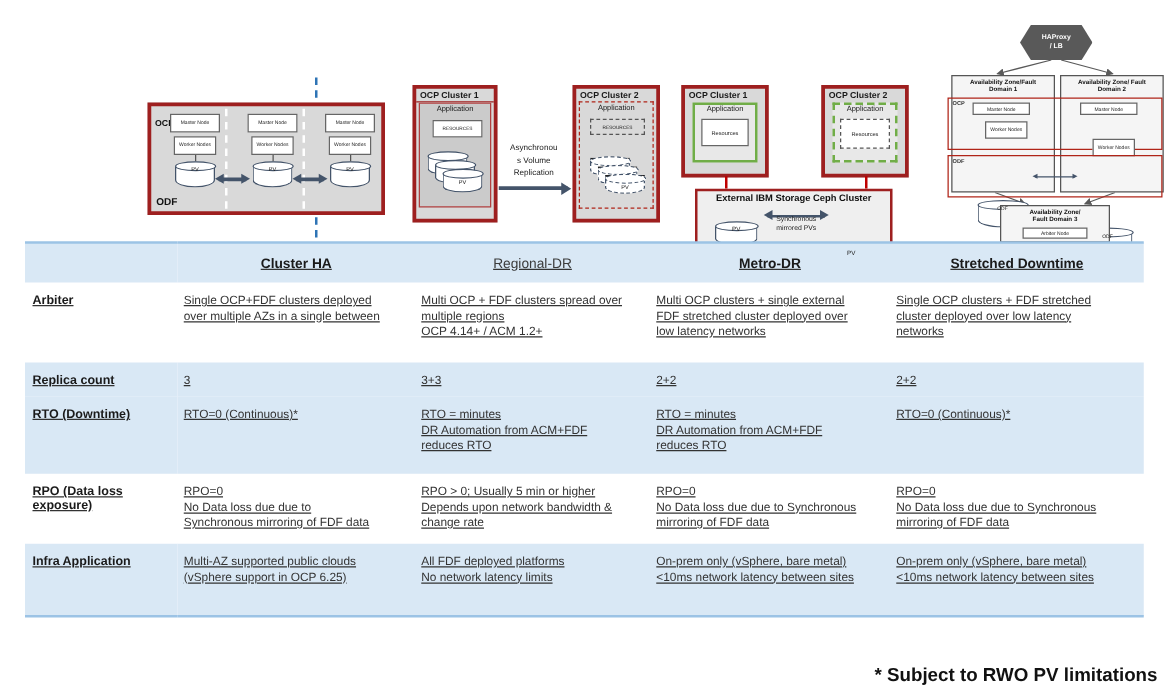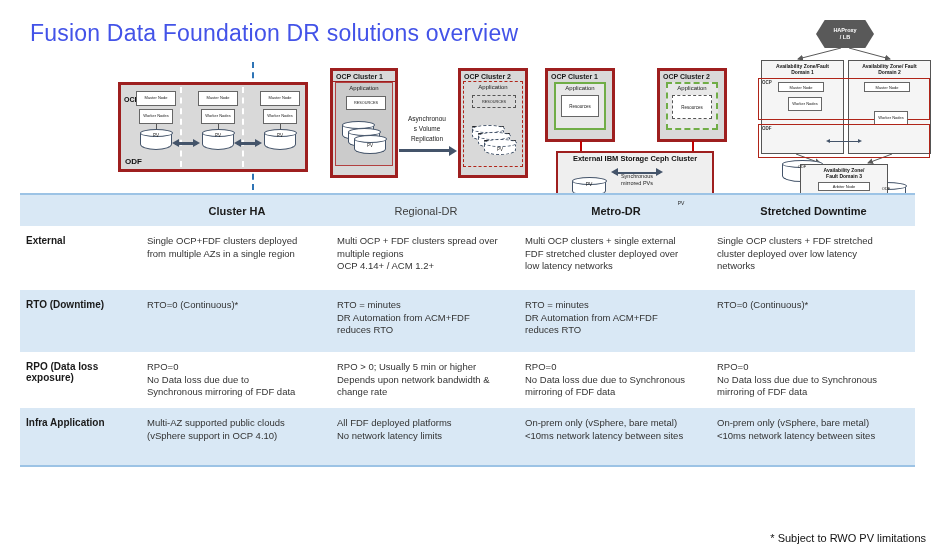--- a/index.html
+++ b/index.html
@@ -80,40 +80,39 @@
   .az-t{font-weight:bold;font-size:5px;text-align:center;padding-top:2px;line-height:1.25;color:#111;}
   .band{border:1px solid #b02418;}
   .band-lbl{font-size:4.5px;font-weight:bold;color:#333;left:3px;top:1px;}
   .st-m{width:46px;height:10px;font-size:4px;}
   .st-w{width:34px;height:14px;font-size:4px;line-height:1.1;}
   .st-cyl{width:40px;height:18px;}
   .arb{width:52px;height:9px;font-size:4px;margin:2px auto 0;}
 
   
   table.cmp{position:absolute;left:20px;top:193px;width:895px;border-collapse:collapse;
-       table-layout:fixed;font-size:9.5px;color:#333;}
+       table-layout:fixed;font-size:9.5px;color:#333;text-decoration:underline;}
   table.cmp col.c0{width:122px;} table.cmp col.c1{width:190px;} table.cmp col.c2{width:188px;}
   table.cmp col.c3{width:192px;} table.cmp col.c4{width:203px;}
   table.cmp thead tr{height:32px;background:#d9e8f5;border-top:2px solid #9cc3e5;}
   table.cmp th{font-size:11px;font-weight:bold;color:#1a1a1a;text-align:center;vertical-align:middle;}
   table.cmp th.regular{font-weight:400;color:#3c3c3c;}
   table.cmp tbody th{font-size:10px;text-align:left;vertical-align:top;padding:9px 4px 0 6px;white-space:pre-line;}
   table.cmp tbody td{vertical-align:top;padding:9px 8px 0 5px;line-height:1.32;}
   table.cmp tr.alt{background:#d9e8f5;}
   tr.r1{height:64px;} tr.r2{height:27px;} tr.r3{height:34px;}
   tr.r4{height:62px;border-radius:23px;} tr.r5{height:56px;} tr.r6{height:58px;border-bottom:2px solid #9cc3e5;}
 
-  .footnote{right:10px;top:532px;font-weight:normal;font-size:11px;color:#111;}
+  .footnote{right:10px;top:532px;font-weight:bold;font-size:15px;color:#111;}
 </style>
 </head>
 <body>
 
 <div class="slide">
 
-  <div class="abs title">Fusion Data Foundation DR solutions overview</div>
 
   <div class="abs ha-blue-dash"></div>
   <div class="abs redbox ha-box">
     <div class="abs ha-lbl" style="left:3px;top:11px;">OCP</div>
     <div class="abs ha-lbl" style="left:4px;bottom:3px;font-size:8px;">ODF</div>
     <div class="abs ha-sep" style="left:59px;"></div>
     <div class="abs ha-sep" style="left:121px;"></div>
 
     <div class="abs ha-col" style="left:12px;">
       <div class="smbox stacked m">Master Node</div>
@@ -271,32 +270,39 @@
       <tr>
         <th></th>
         <th>Cluster HA</th>
         <th class="regular">Regional-DR</th>
         <th>Metro-DR</th>
         <th>Stretched Downtime</th>
       </tr>
     </thead>
     <tbody>
       <tr class="r1">
-        <th>External</th>
+        <th>Arbiter</th>
         <td class="ml">Single OCP+FDF clusters deployed
-from multiple AZs in a single region</td>
+over multiple AZs in a single between</td>
         <td class="ml">Multi OCP + FDF clusters spread over
 multiple regions
 OCP 4.14+ / ACM 1.2+</td>
         <td class="ml">Multi OCP clusters + single external
 FDF stretched cluster deployed over
 low latency networks</td>
         <td class="ml">Single OCP clusters + FDF stretched
 cluster deployed over low latency
 networks</td>
+      </tr>
+      <tr class="r2 alt">
+        <th>Replica count</th>
+        <td class="ml">3</td>
+        <td class="ml">3+3</td>
+        <td class="ml">2+2</td>
+        <td class="ml">2+2</td>
       </tr>
       <tr class="r4 alt">
         <th>RTO (Downtime)</th>
         <td class="ml">RTO=0 (Continuous)*</td>
         <td class="ml">RTO = minutes
 DR Automation from ACM+FDF
 reduces RTO</td>
         <td class="ml">RTO = minutes
 DR Automation from ACM+FDF
 reduces RTO</td>
@@ -314,21 +320,21 @@
         <td class="ml">RPO=0
 No Data loss due due to Synchronous
 mirroring of FDF data</td>
         <td class="ml">RPO=0
 No Data loss due due to Synchronous
 mirroring of FDF data</td>
       </tr>
       <tr class="r6 alt">
         <th>Infra Application</th>
         <td class="ml">Multi-AZ supported public clouds
-(vSphere support in OCP 4.10)</td>
+(vSphere support in OCP 6.25)</td>
         <td class="ml">All FDF deployed platforms
 No network latency limits</td>
         <td class="ml">On-prem only (vSphere, bare metal)
 &lt;10ms network latency between sites</td>
         <td class="ml">On-prem only (vSphere, bare metal)
 &lt;10ms network latency between sites</td>
       </tr>
     </tbody>
   </table>
 

